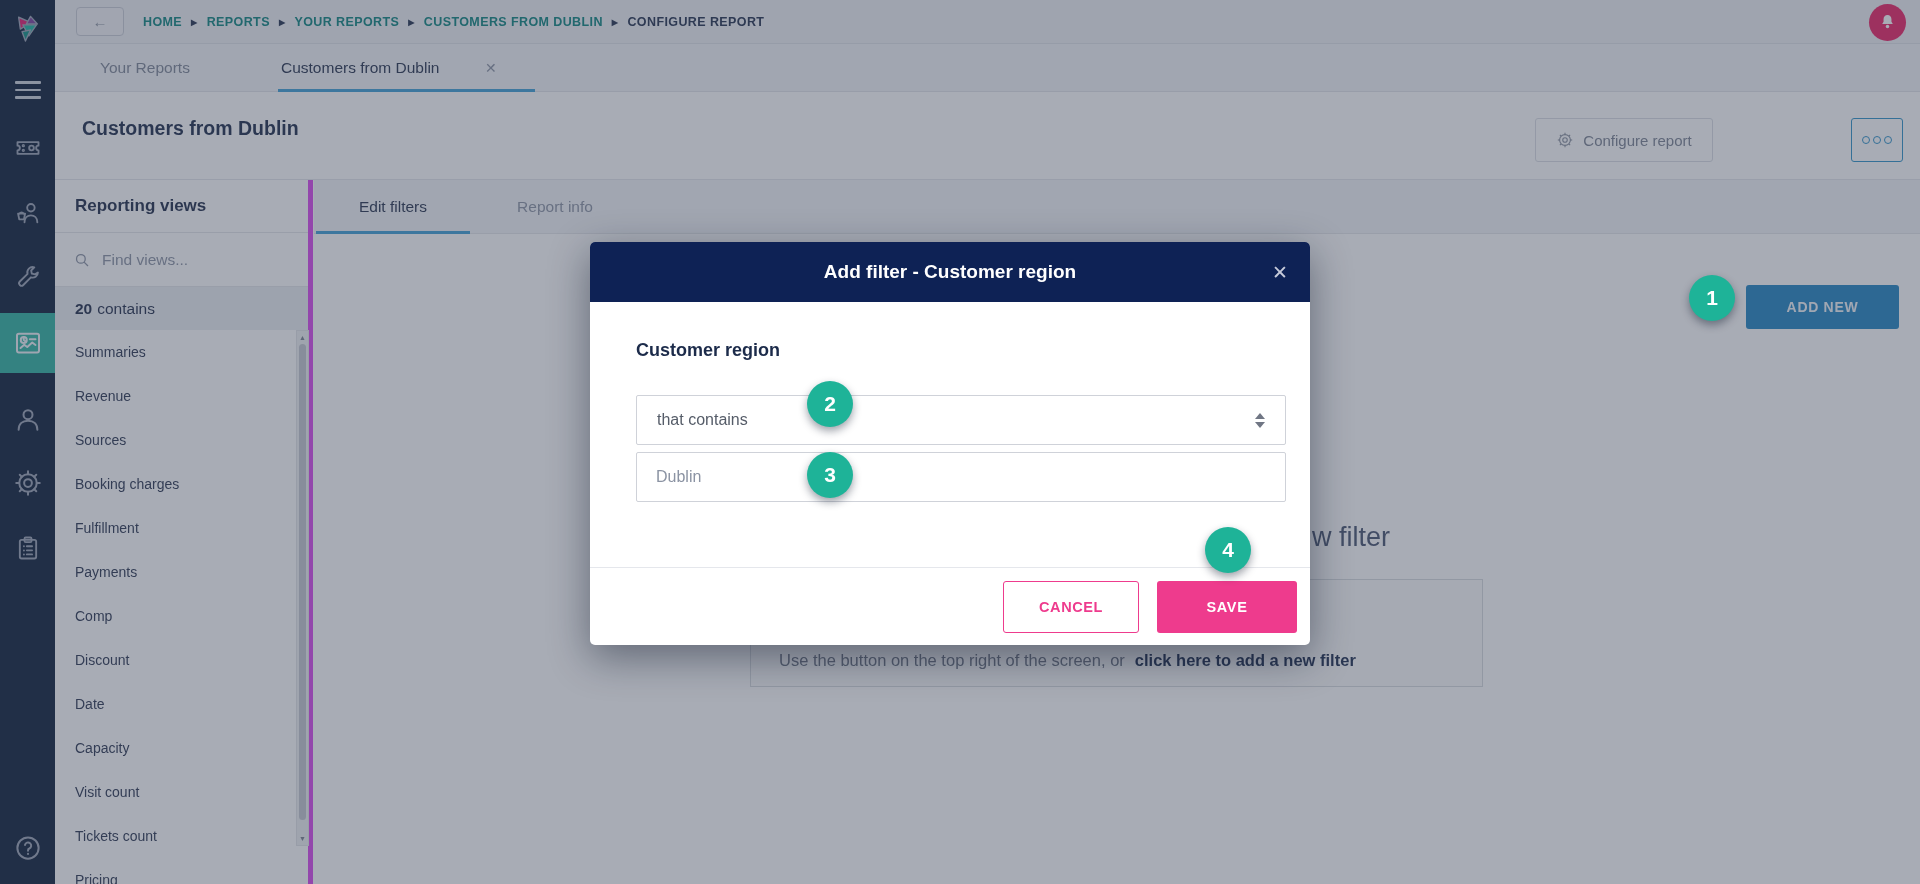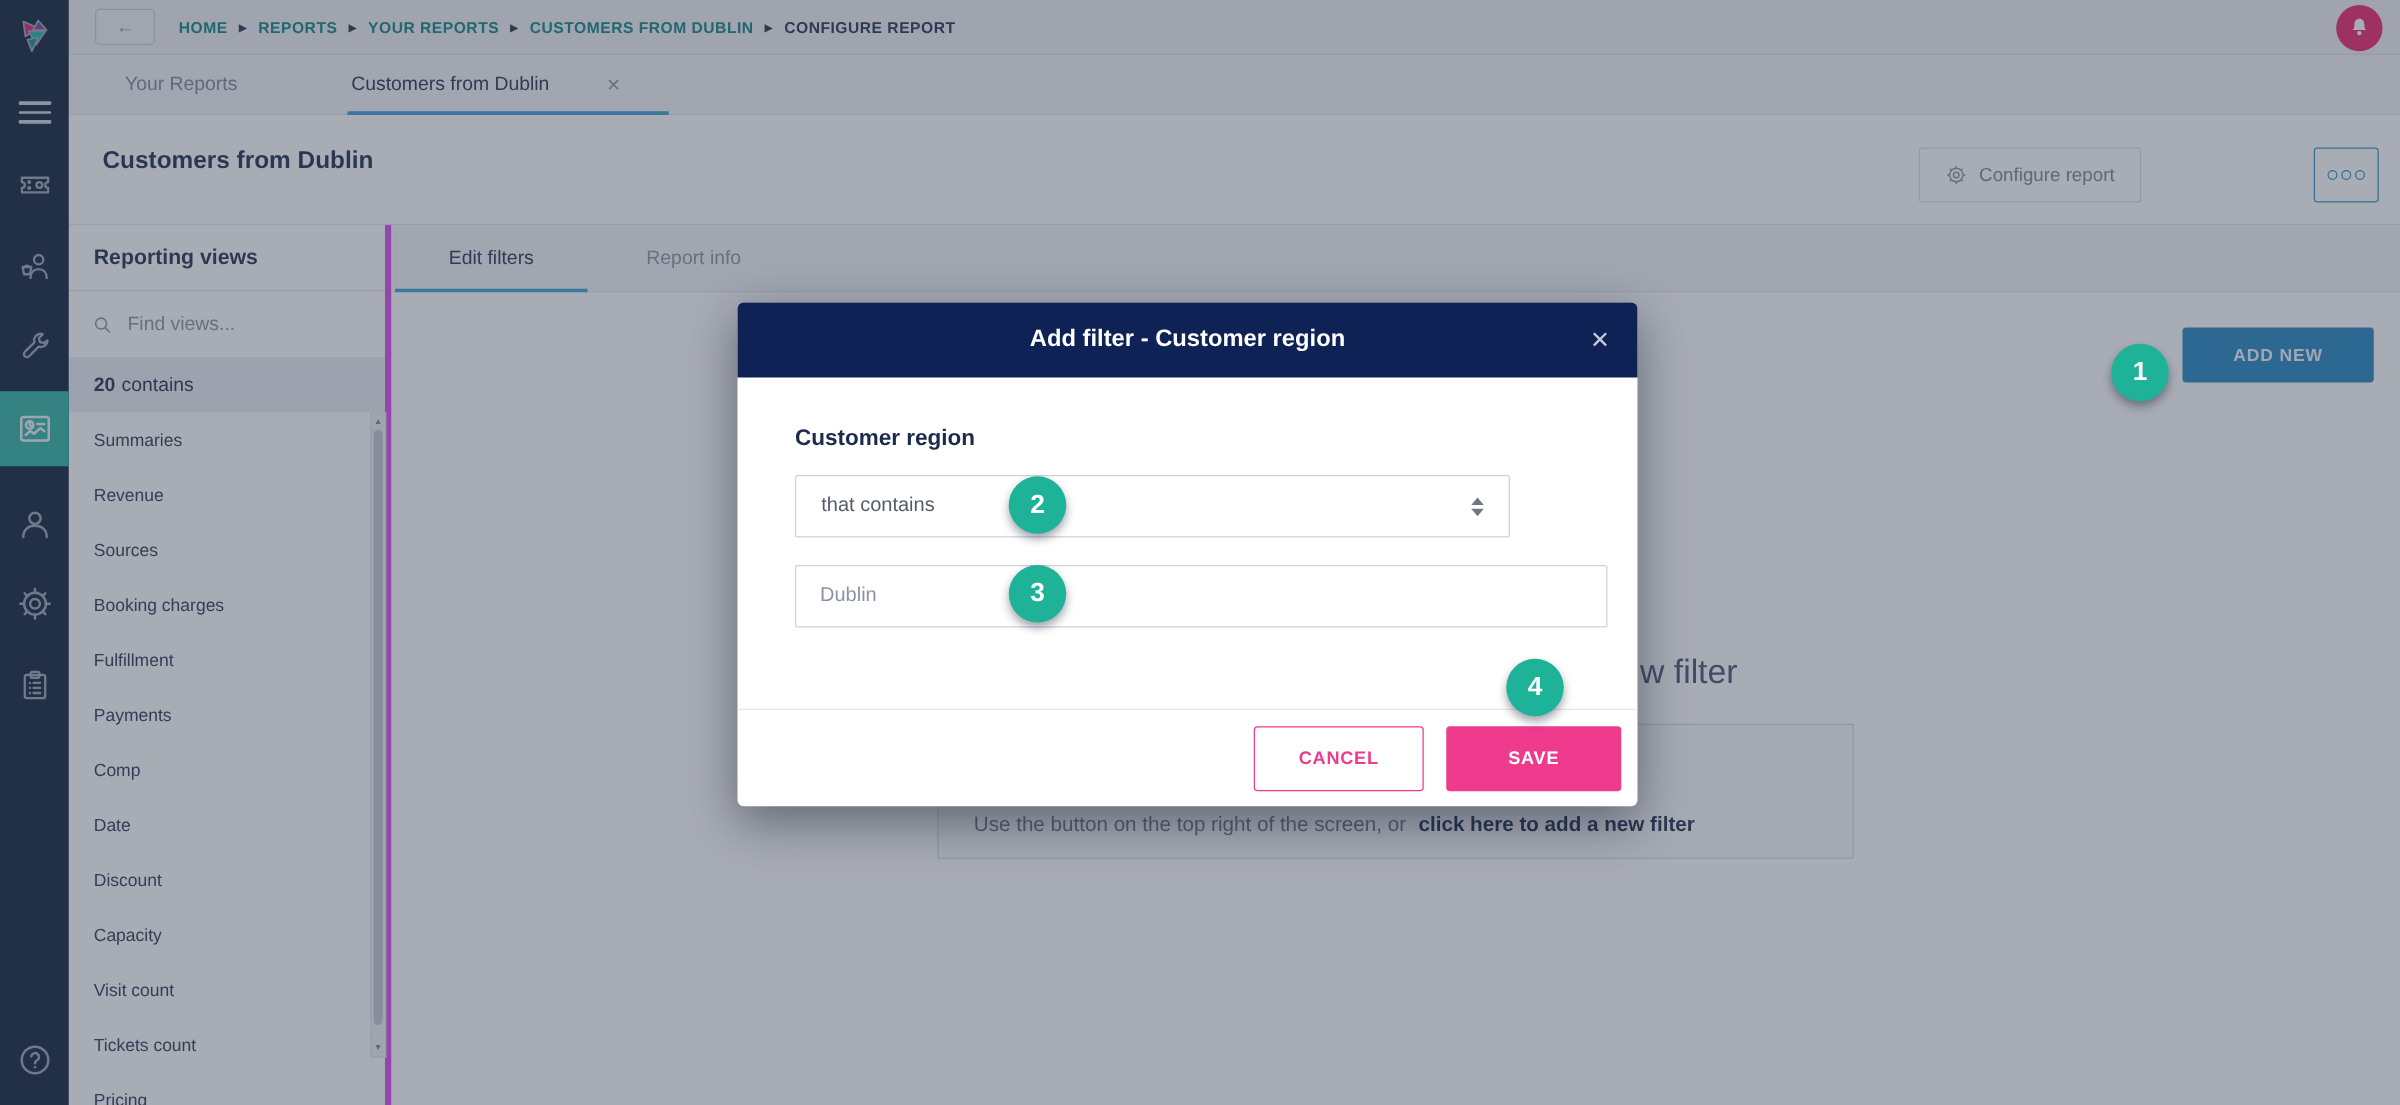--- a/index.html
+++ b/index.html
@@ -56,36 +56,36 @@
   #vthumb{flex:0 0 auto;width:7px;height:476px;background:#c3c7cf;border-radius:4px;cursor:pointer;}
 
   
   #content-tabs{position:absolute;left:314px;top:180px;width:1606px;height:54px;background:#f2f4f7;border-bottom:1px solid #e3e5ea;}
   .ctab{position:absolute;top:0;height:54px;display:flex;align-items:center;justify-content:center;font-size:15.5px;cursor:pointer;}
   #ctab-edit{left:2px;width:154px;color:#26324e;}
   #ctab-info{left:176px;width:130px;color:#8a92a3;}
   #ctab-underline{position:absolute;left:2px;top:51px;width:154px;height:3px;background:#3c9fd6;}
   #content{position:absolute;left:314px;top:234px;width:1606px;height:650px;background:#fff;}
 
-  #addnew{position:absolute;left:1746px;top:262px;width:153px;height:44px;background:#1f83c2;border:none;border-radius:3px;color:#f2f6fa;font-size:14px;font-weight:bold;letter-spacing:.7px;cursor:pointer;}
+  #addnew{position:absolute;left:1746px;top:285px;width:153px;height:44px;background:#1f83c2;border:none;border-radius:3px;color:#f2f6fa;font-size:14px;font-weight:bold;letter-spacing:.7px;cursor:pointer;}
   #heading-frag{position:absolute;left:1312px;top:522px;font-size:27px;color:#46526e;}
   #helperbox{position:absolute;left:750px;top:579px;width:733px;height:108px;background:#fbfbfc;border:1px solid #d8dade;}
   #helpertxt{position:absolute;left:28px;bottom:16px;font-size:16.5px;color:#6a7180;white-space:nowrap;}
   #helperlink{font-weight:bold;color:#1b2b4d;margin-left:10px;cursor:pointer;}
 
   
   #dim{position:absolute;inset:0;background:rgba(62,71,92,.45);z-index:50;}
 
   
   #modal{position:absolute;left:590px;top:242px;width:720px;height:403px;background:#fff;border-radius:5px;box-shadow:0 12px 40px rgba(10,20,40,.45);z-index:100;}
   #modal-head{height:60px;background:#0e2255;border-radius:5px 5px 0 0;display:flex;align-items:center;justify-content:center;position:relative;}
   #modal-title{color:#fff;font-size:19px;font-weight:bold;}
   #modal-close{position:absolute;right:22px;top:0;height:60px;display:flex;align-items:center;color:#c6cbda;font-size:19px;cursor:pointer;}
   #fld-label{position:absolute;left:46px;top:98px;font-size:18px;font-weight:bold;color:#1c2b4a;}
-  #op-select{position:absolute;left:46px;top:138px;width:572px;height:50px;border:1px solid #cfd2d9;border-radius:2px;display:flex;align-items:center;padding:0 20px;font-size:16px;color:#555c68;cursor:pointer;}
+  #op-select{position:absolute;left:46px;top:153px;width:650px;height:50px;border:1px solid #cfd2d9;border-radius:2px;display:flex;align-items:center;padding:0 20px;font-size:16px;color:#555c68;cursor:pointer;}
   #op-arrows{margin-left:auto;display:flex;flex-direction:column;gap:3px;}
   #op-arrows i{display:block;width:0;height:0;border-left:5px solid transparent;border-right:5px solid transparent;}
   #op-arrows i.up{border-bottom:6px solid #707684;}
   #op-arrows i.dn{border-top:6px solid #707684;}
   #val-input{position:absolute;left:46px;top:210px;width:650px;height:50px;border:1px solid #cfd2d9;border-radius:2px;padding:0 19px;font-size:16px;color:#8b93a3;outline:none;}
   #modal-foot{position:absolute;left:0;bottom:0;width:100%;height:78px;border-top:1px solid #e5e7ec;display:flex;align-items:center;justify-content:flex-end;gap:18px;padding-right:13px;}
   #btn-cancel{width:136px;height:52px;background:#fff;border:1px solid #ee3b8d;border-radius:3px;color:#ee3b8d;font-size:14.5px;font-weight:bold;letter-spacing:.6px;cursor:pointer;}
   #btn-save{width:140px;height:52px;background:#ee3b8d;border:none;border-radius:3px;color:#fff;font-size:14.5px;font-weight:bold;letter-spacing:.6px;cursor:pointer;}
 
   
@@ -251,22 +251,22 @@
       <b>20</b>
       <span>contains</span>
     </div>
     <div class="view-item">Summaries</div>
     <div class="view-item">Revenue</div>
     <div class="view-item">Sources</div>
     <div class="view-item">Booking charges</div>
     <div class="view-item">Fulfillment</div>
     <div class="view-item">Payments</div>
     <div class="view-item">Comp</div>
+    <div class="view-item">Discount</div>
     <div class="view-item">Date</div>
-    <div class="view-item">Discount</div>
     <div class="view-item">Capacity</div>
     <div class="view-item">Visit count</div>
     <div class="view-item">Tickets count</div>
     <div class="view-item">Pricing</div>
     <div id="vscroll">
       <div class="scr-arrow">▲</div>
       <div id="vthumb"></div>
       <div class="scr-arrow" style="margin-top:auto;">▼</div>
     </div>
   </aside>

